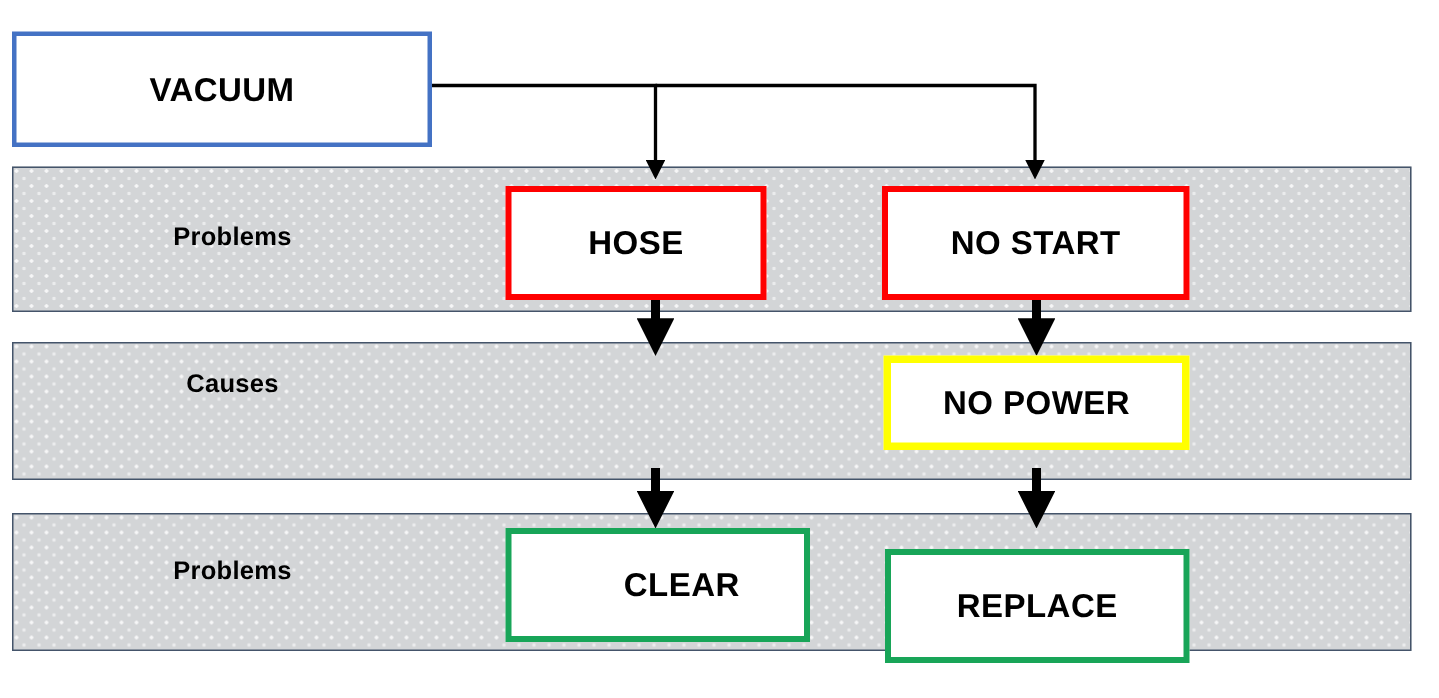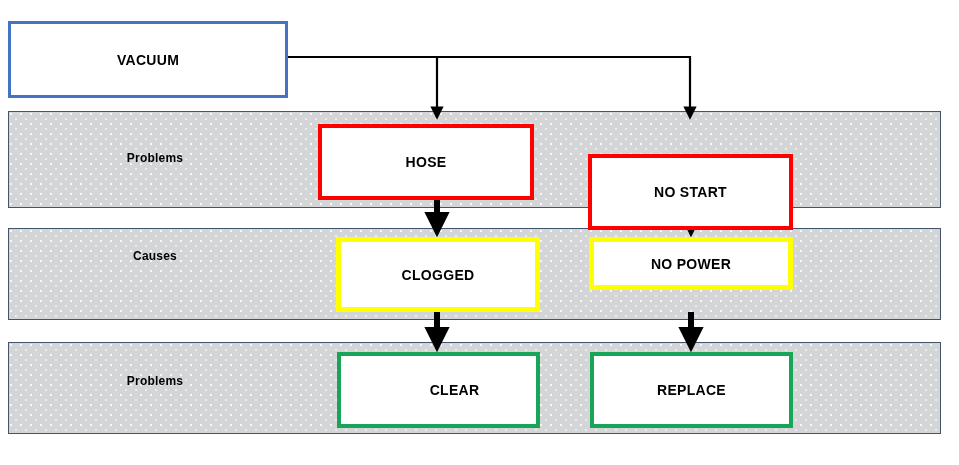--- a/index.html
+++ b/index.html
@@ -26,39 +26,39 @@
     border: 1px solid #44546a;
     box-sizing: border-box;
     background-image:
       radial-gradient(circle at 2px 2px, rgba(255,255,255,0.80) 1px, transparent 1.4px),
       radial-gradient(circle at 7px 7px, rgba(255,255,255,0.55) 1px, transparent 1.4px);
     background-size: 10px 10px, 10px 10px;
   }
   .band-label {
     position: absolute;
     font-weight: bold;
-    font-size: 12px;
+    font-size: 17px;
     color: #000000;
     letter-spacing: 0.2px;
     white-space: nowrap;
     transform: translate(-50%, -50%);
   }
 
   
   .node {
     position: absolute;
     background: #ffffff;
     box-sizing: border-box;
     display: flex;
     align-items: center;
     justify-content: center;
   }
   .node-label {
     font-weight: bold;
-    font-size: 14px;
+    font-size: 22px;
     color: #000000;
     letter-spacing: 0.3px;
     white-space: nowrap;
     text-align: right;
   }
   .node-root   { border: 3px solid #4472c4; }
   .node-red    { border: 4px solid #ff0000; }
   .node-yellow { border: 5px solid #ffff00; }
   .node-green  { border: 4px solid #18a558; }
 
@@ -105,34 +105,31 @@
 
     <path d="M 437 312 L 437 346" fill="none" stroke="#000000" stroke-width="6" marker-end="url(#arrowThick)"></path>
 
     <path d="M 691 312 L 691 346" fill="none" stroke="#000000" stroke-width="6" marker-end="url(#arrowThick)"></path>
   </svg>
 
   <div class="node node-root" id="node-root" style="left: 8px; top: 21px; width: 280px; height: 77px; border-color: rgb(68, 114, 196); background: rgb(255, 255, 255);">
     <span class="node-label">VACUUM</span>
   </div>
 
-  <div class="node node-red" id="node-hose" style="left: 318px; top: 124px; width: 216px; height: 76px; border-color: rgb(255, 0, 0);">
+  <div class="node node-red" id="node-hose" style="left: 337px; top: 124px; width: 174px; height: 76px; border-color: rgb(255, 0, 0);">
     <span class="node-label">HOSE</span>
   </div>
-  <div class="node node-red" id="node-no-start" style="left: 588px; top: 124px; width: 205px; height: 76px; border-color: rgb(255, 0, 0); margin-top: 30px;">
+  <div class="node node-red" id="node-no-start" style="left: 588px; top: 124px; width: 205px; height: 76px; border-color: rgb(255, 0, 0);">
     <span class="node-label">NO START</span>
   </div>
 
-  <div class="node node-yellow" id="node-clogged" style="left: 336px; top: 237px; width: 204px; height: 75px; border-color: rgb(255, 255, 0);">
-    <span class="node-label">CLOGGED</span>
-  </div>
-  <div class="node node-yellow" id="node-no-power" style="left: 589px; top: 237px; width: 204px; height: 53px; border-color: rgb(255, 255, 0);">
+  <div class="node node-yellow" id="node-no-power" style="left: 589px; top: 237px; width: 204px; height: 63px; border-color: rgb(255, 255, 0);">
     <span class="node-label">NO POWER</span>
   </div>
 
   <div class="node node-green" id="node-clear" style="left: 337px; top: 352px; width: 203px; height: 76px; border-color: rgb(24, 165, 88); padding-left: 32px;">
     <span class="node-label">CLEAR</span>
   </div>
-  <div class="node node-green" id="node-replace" style="left: 590px; top: 352px; width: 203px; height: 76px; border-color: rgb(24, 165, 88);">
+  <div class="node node-green" id="node-replace" style="left: 590px; top: 366px; width: 203px; height: 76px; border-color: rgb(24, 165, 88);">
     <span class="node-label">REPLACE</span>
   </div>
 
 </div>
 
 </body></html>

